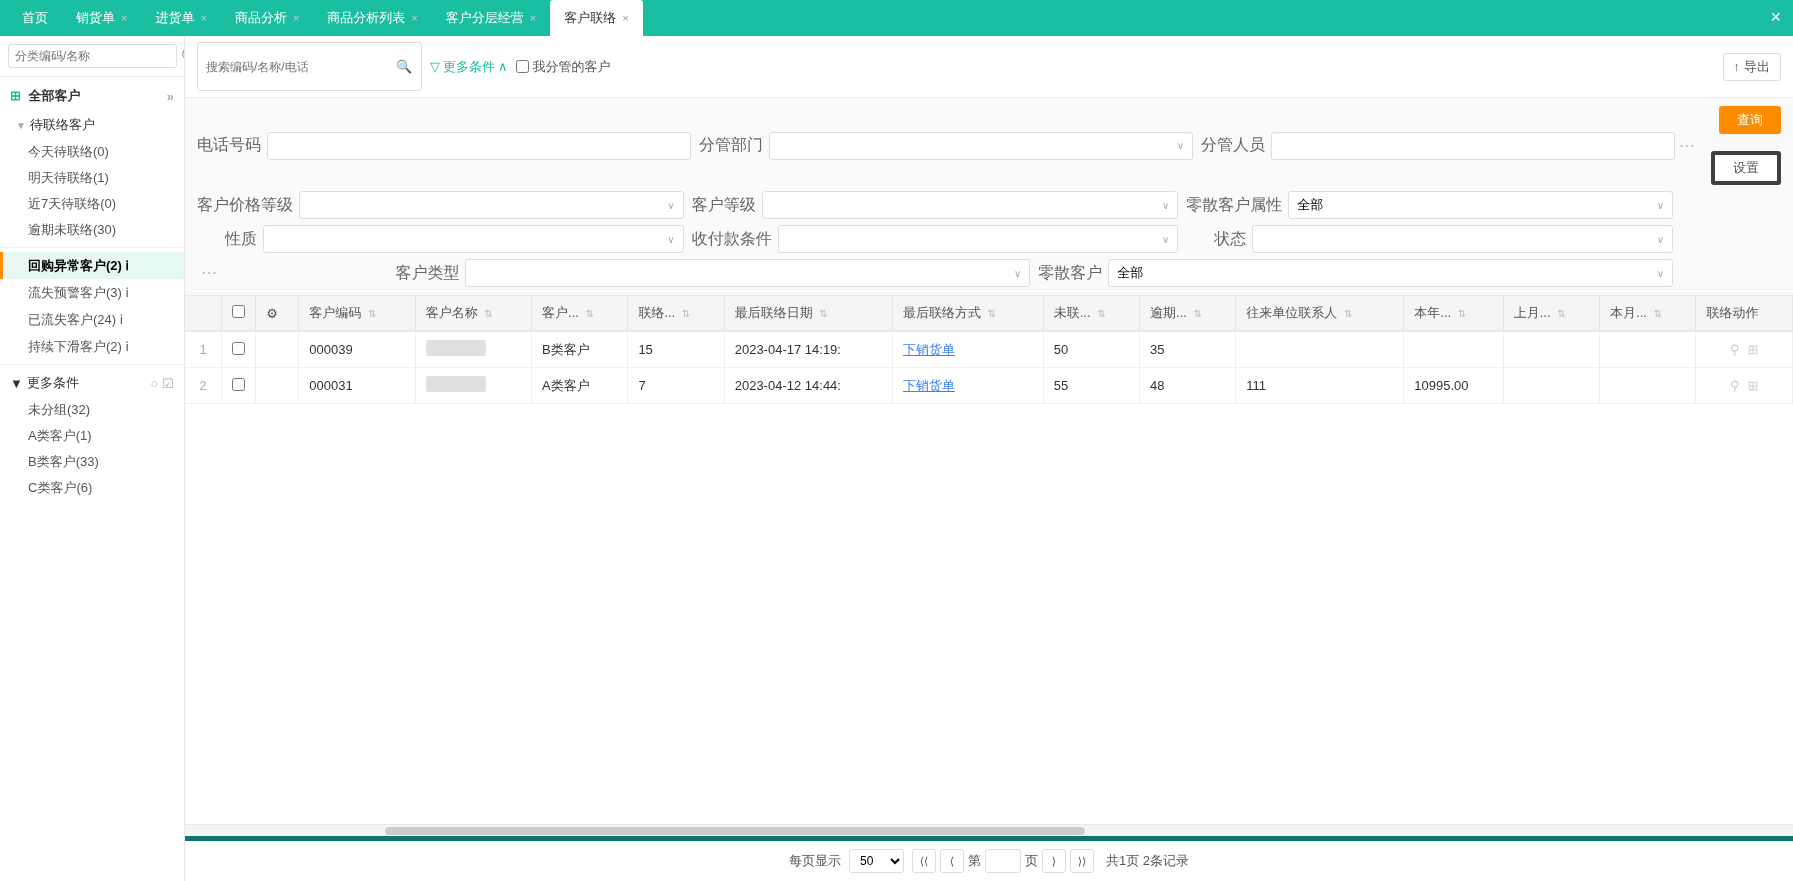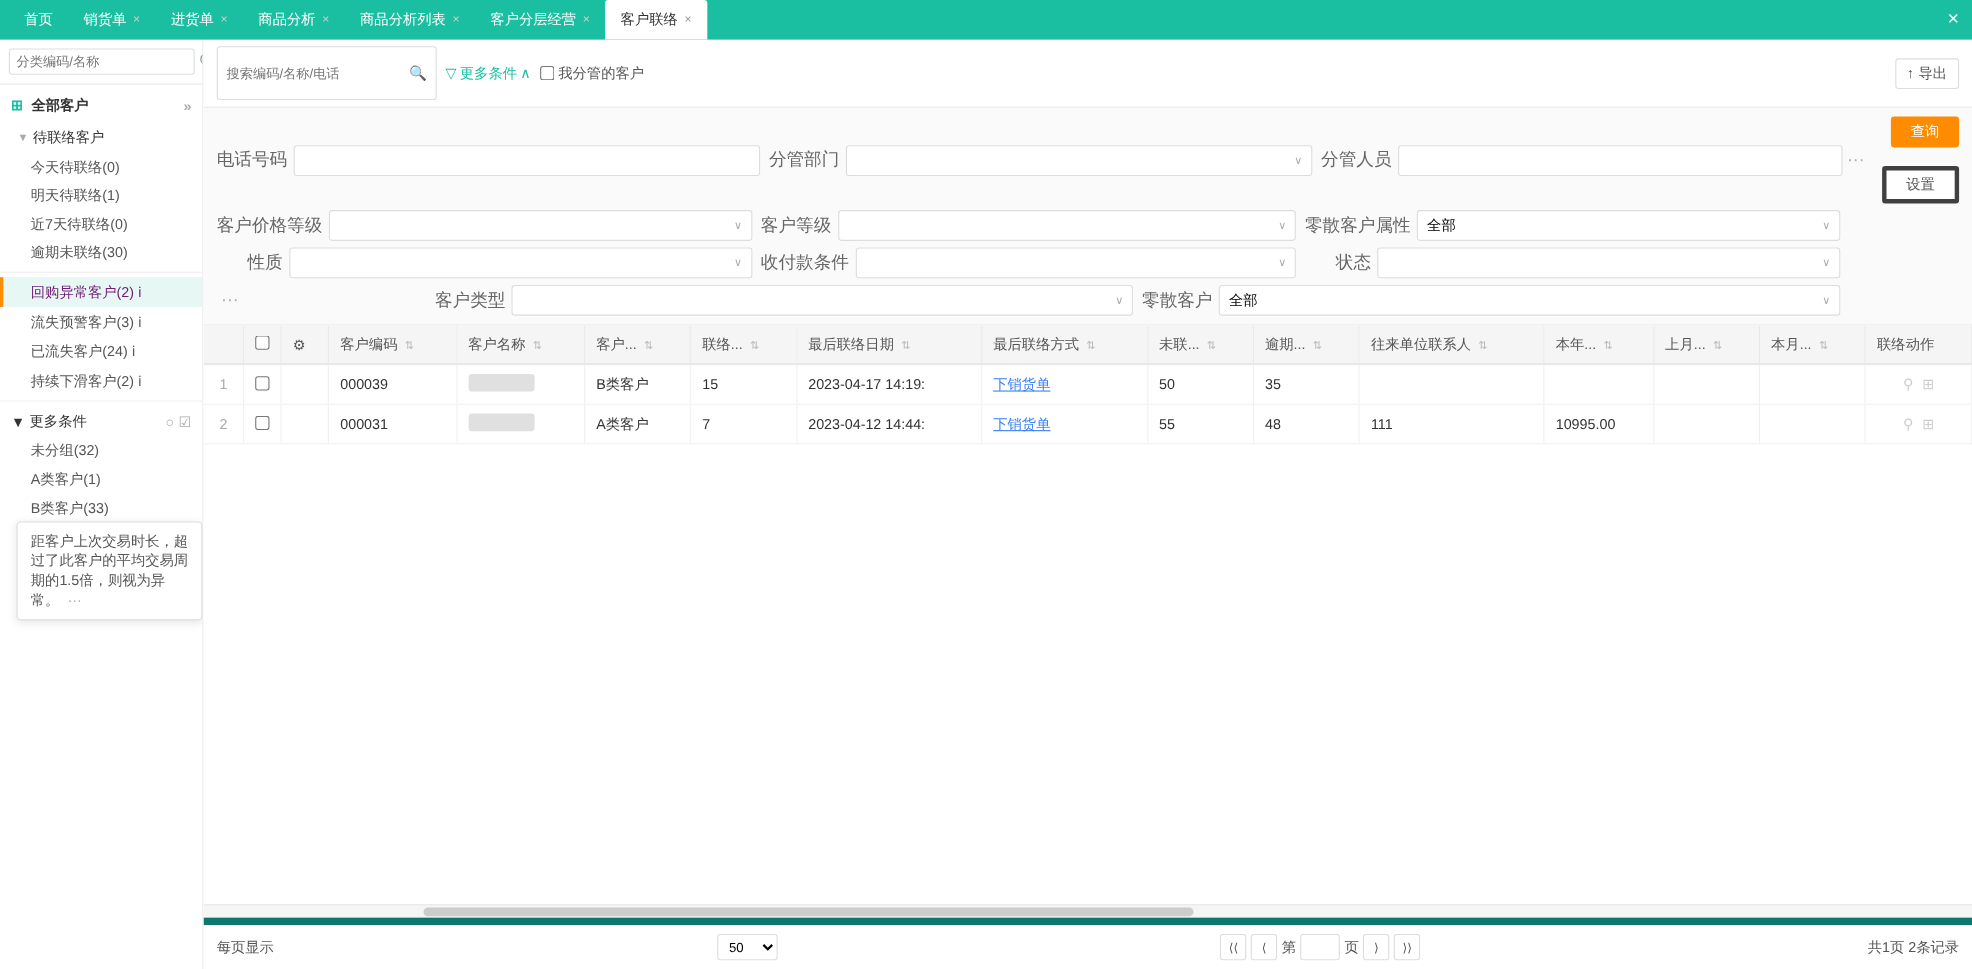--- a/index.html
+++ b/index.html
@@ -61,21 +61,21 @@
       display: flex; align-items: center; padding: 5px 10px 5px 16px;
       color: #333; font-size: 12px; cursor: pointer;
     }
     .sidebar-group-header .arrow { color: #aaa; margin-right: 4px; font-size: 10px; }
 
     .sidebar-item {
       padding: 4px 10px 4px 28px; color: #555; font-size: 12px;
       cursor: pointer; display: flex; align-items: center; justify-content: flex-start;
     }
     .sidebar-item.active {
-      background: #e6f7f4; color: #701a75; font-weight: normal;
+      background: #e6f7f4; color: #000000; font-weight: bold;
       border-left: 3px solid #ff8c00; padding-left: 25px;
     }
 
     .sidebar-divider { height: 1px; background: #f0f0f0; margin: 4px 0; }
 
     .sidebar-group2-header {
       display: flex; align-items: center; padding: 5px 10px 5px 10px;
       color: #333; font-size: 12px; cursor: pointer; justify-content: space-between;
     }
     .sidebar-group2-header .left { display: flex; align-items: center; }
@@ -97,21 +97,21 @@
       background: #fff;
     }
 
     
     .filter-bar {
       background: #fff; border-bottom: 1px solid #e8e8e8; padding: 6px 12px;
       display: flex; align-items: center; gap: 8px; flex-wrap: wrap;
     }
     .filter-search-input {
       display: flex; align-items: center; border: 1px solid #ddd;
-      border-radius: 3px; padding: 16px 8px; width: 200px;
+      border-radius: 3px; padding: 16px 8px; width: 225px;
     }
     .filter-search-input input {
       border: none; outline: none; font-size: 12px; flex: 1;
       color: #aaa;
     }
     .filter-search-input .icon { color: #aaa; font-size: 13px; }
     .more-conditions {
       display: flex; align-items: center; color: #1abfa1; cursor: pointer;
       font-size: 12px; gap: 3px;
     }
@@ -181,22 +181,22 @@
       padding: 8px 10px; color: #333; border-right: 1px solid #f0f0f0;
       white-space: nowrap;
     }
     tbody td.link { color: #3b82f6; cursor: pointer; text-decoration: underline; }
     .row-num { color: #aaa; text-align: center; }
     .action-icons { display: flex; gap: 8px; justify-content: center; color: #aaa; font-size: 14px; }
     .action-icon { cursor: pointer; color: #ccc; }
 
     
     .bottom-bar {
-      border-top: 7px solid #0f766e; padding: 8px 12px;
-      display: flex; align-items: center; justify-content: space-between;
+      border-top: 5px solid #0f766e; padding: 8px 12px;
+      display: flex; align-items: center; justify-content: center;
       gap: 8px; background: #fff; font-size: 12px;
     }
     .page-size-label { color: #555; }
     .page-size-select {
       border: 1px solid #ddd; border-radius: 3px; padding: 3px 6px;
       font-size: 12px; background: #fff;
     }
     .page-nav { display: flex; align-items: center; gap: 4px; color: #555; }
     .page-btn {
       border: 1px solid #ddd; background: #fff; border-radius: 3px;
@@ -289,24 +289,20 @@
         <div class="sidebar-item">
           <span>逾期未联络(30)</span>
         </div>
       </div>
 
       <div class="sidebar-divider"></div>
 
       <div style="position:relative;">
         <div class="sidebar-item active">
           <span>回购异常客户(2) ℹ</span>
-        </div>
-        <div class="tooltip-box">
-          <span>距客户上次交易时长，超过了此客户的平均交易周期的1.5倍，则视为异常。</span>
-          <span class="more-dots">···</span>
         </div>
         <div class="sidebar-item">
           <span>流失预警客户(3) ℹ</span>
         </div>
         <div class="sidebar-item">
           <span>已流失客户(24) ℹ</span>
         </div>
         <div class="sidebar-item">
           <span>持续下滑客户(2) ℹ</span>
         </div>

